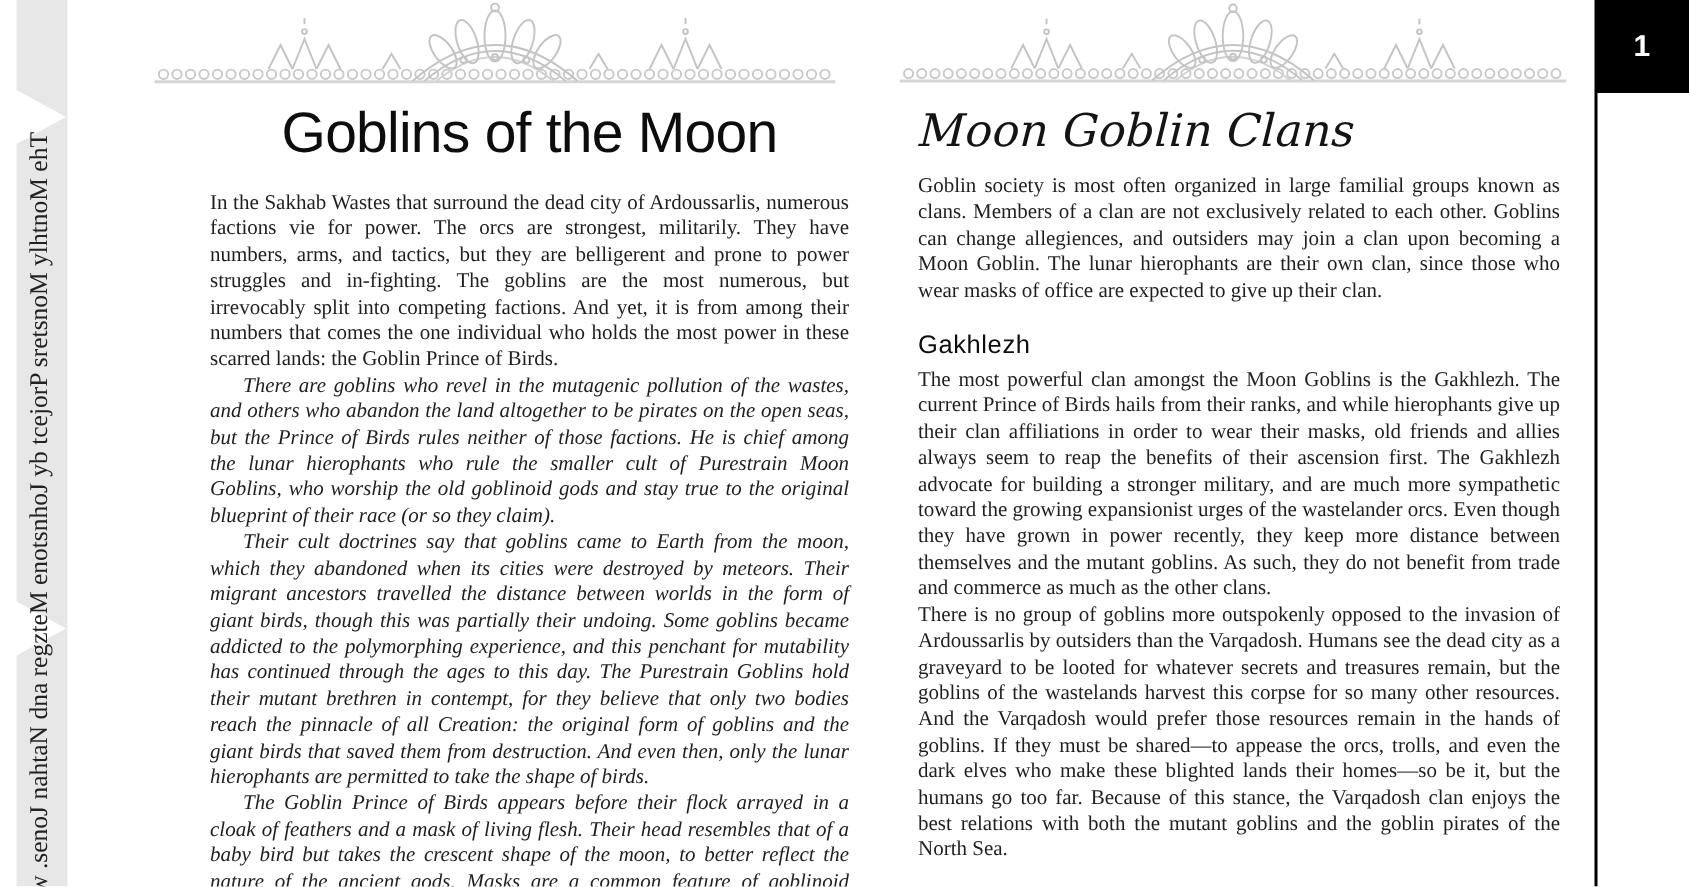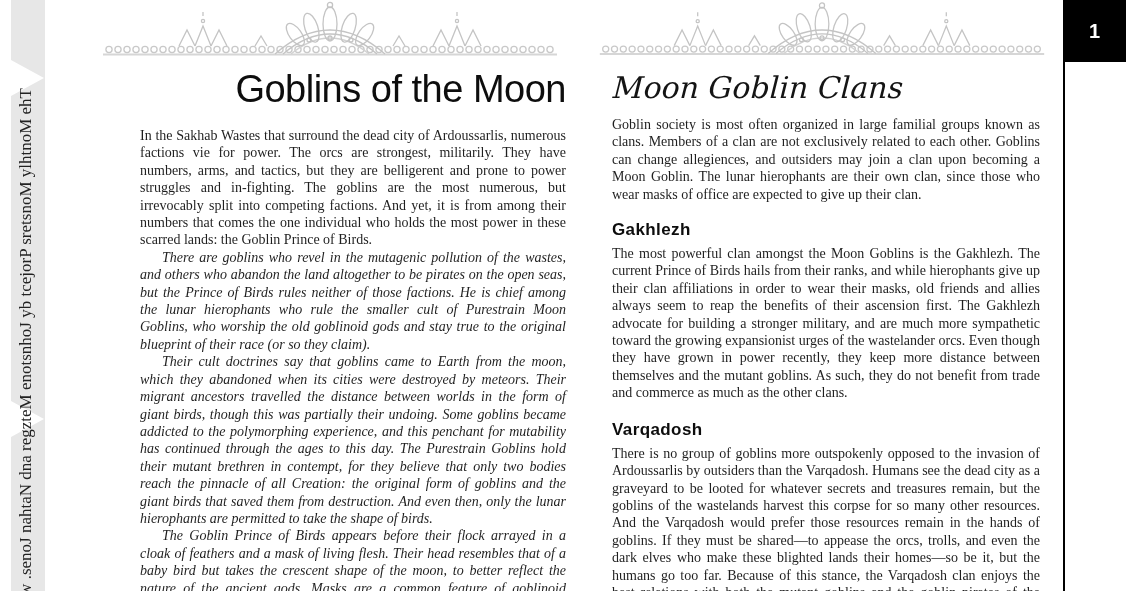--- a/index.html
+++ b/index.html
@@ -32,29 +32,29 @@
   }
   .right-rule{position:absolute;left:1063px;top:62px;width:2px;height:529px;background:#000000;}
   
   .col{position:absolute;text-align:justify;font-size:14px;line-height:17.4px;}
   .col-left{left:140px;top:68px;width:426px;}
   .col-right{left:612px;top:70px;width:428px;}
   .col p{margin:0;hyphens:none;}
   .col p.ind{text-indent:22px;font-style:italic;}
   h1.page-title{
     margin:0 0 17px 0;font-family:"Liberation Sans",sans-serif;font-weight:400;
-    font-size:38px;line-height:42px;letter-spacing:-0.5px;color:#0d0d0d;text-align:right;
+    font-size:38px;line-height:42px;letter-spacing:-0.5px;color:#0d0d0d;text-align:center;
   }
   h2.script-heading{
     margin:0 0 10px 0;font-family:"DejaVu Serif",serif;font-style:italic;font-weight:500;
     font-size:30px;line-height:36px;color:#141414;text-align:left;transform:skewX(-3deg);
     transform-origin:left bottom;
   }
   h3.clan-heading{
-    margin:16px 0 4px 0;font-family:"Liberation Sans",sans-serif;font-weight:700;
+    margin:16px 0 4px 0;font-family:"Liberation Sans",sans-serif;font-weight:400;
     font-size:17px;line-height:22px;letter-spacing:0.4px;color:#0d0d0d;text-align:left;
   }
   h3.clan-heading.second{margin-top:17px;}
   .orn-svg{width:100%;height:100%;display:block;}
 </style>
 </head>
 <body>
 
 <div class="edge-strip"></div>
 <div class="sidebar"></div>
@@ -250,15 +250,14 @@
   <p class="ind">There are goblins who revel in the mutagenic pollution of the wastes, and others who abandon the land altogether to be pirates on the open seas, but the Prince of Birds rules neither of those factions. He is chief among the lunar hierophants who rule the smaller cult of Purestrain Moon Goblins, who worship the old goblinoid gods and stay true to the original blueprint of their race (or so they claim).</p>
   <p class="ind">Their cult doctrines say that goblins came to Earth from the moon, which they abandoned when its cities were destroyed by meteors. Their migrant ancestors travelled the distance between worlds in the form of giant birds, though this was partially their undoing. Some goblins became addicted to the polymorphing experience, and this penchant for mutability has continued through the ages to this day. The Purestrain Goblins hold their mutant brethren in contempt, for they believe that only two bodies reach the pinnacle of all Creation: the original form of goblins and the giant birds that saved them from destruction. And even then, only the lunar hierophants are permitted to take the shape of birds.</p>
   <p class="ind">The Goblin Prince of Birds appears before their flock arrayed in a cloak of feathers and a mask of living flesh. Their head resembles that of a baby bird but takes the crescent shape of the moon, to better reflect the nature of the ancient gods. Masks are a common feature of goblinoid culture. Not only</p>
 </div>
 
 <div class="col col-right">
   <h2 class="script-heading">Moon Goblin Clans</h2>
   <p>Goblin society is most often organized in large familial groups known as clans. Members of a clan are not exclusively related to each other. Goblins can change allegiences, and outsiders may join a clan upon becoming a Moon Goblin. The lunar hierophants are their own clan, since those who wear masks of office are expected to give up their clan.</p>
   <h3 class="clan-heading">Gakhlezh</h3>
   <p>The most powerful clan amongst the Moon Goblins is the Gakhlezh. The current Prince of Birds hails from their ranks, and while hierophants give up their clan affiliations in order to wear their masks, old friends and allies always seem to reap the benefits of their ascension first. The Gakhlezh advocate for building a stronger military, and are much more sympathetic toward the growing expansionist urges of the wastelander orcs. Even though they have grown in power recently, they keep more distance between themselves and the mutant goblins. As such, they do not benefit from trade and commerce as much as the other clans.</p>
-  <h3 class="clan-heading second">Varqadosh</h3>
   <p>There is no group of goblins more outspokenly opposed to the invasion of Ardoussarlis by outsiders than the Varqadosh. Humans see the dead city as a graveyard to be looted for whatever secrets and treasures remain, but the goblins of the wastelands harvest this corpse for so many other resources. And the Varqadosh would prefer those resources remain in the hands of goblins. If they must be shared—to appease the orcs, trolls, and even the dark elves who make these blighted lands their homes—so be it, but the humans go too far. Because of this stance, the Varqadosh clan enjoys the best relations with both the mutant goblins and the goblin pirates of the North Sea.</p>
 </div>
 
 </body></html>

